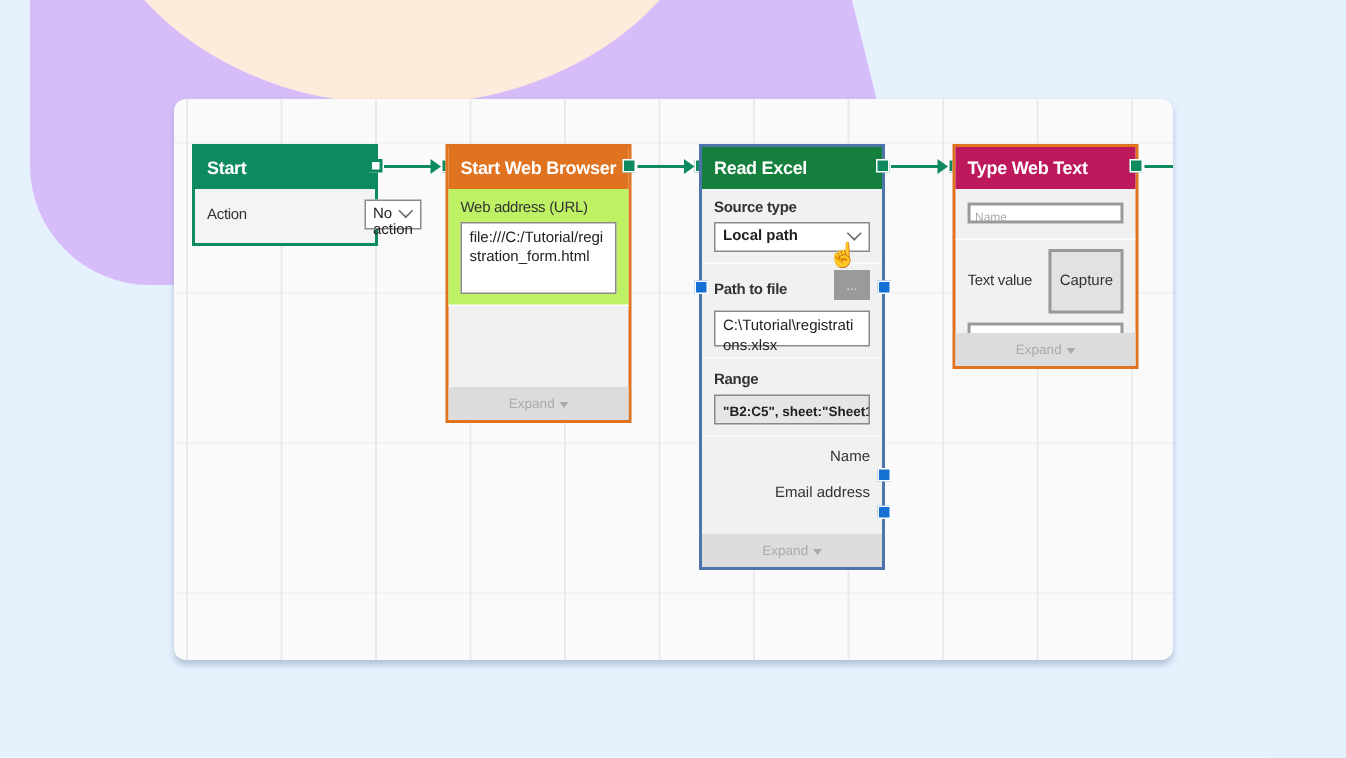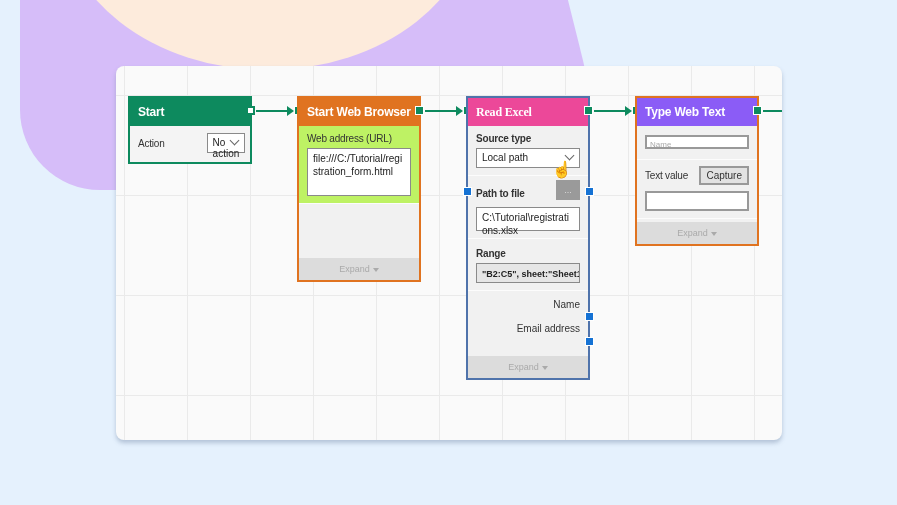--- a/index.html
+++ b/index.html
@@ -151,21 +151,21 @@
 <div class="blob-peach"></div>
 
 <div class="canvas">
 
   <div class="node" style="left:12px; top:30px; width:124px; height:68px; border-color:#0d8a5e; background:#f4f4f4;">
     <div class="node-header" style="background:#0d8a5e;">
       <span>Start</span>
     </div>
     <div style="display:flex; align-items:center; padding:7px 8px;gap:37px;">
       <span class="label" style="margin:0 5px 0 0;">Action</span>
-      <div class="select" style="width:52px;">
+      <div class="select" style="width:52px;margin-left:36px;">
         <span>No action</span>
         <span class="chev"></span>
       </div>
     </div>
   </div>
   <div class="port" style="left:130px; top:40px; background:#fff; border:2px solid #0d8a5e;"></div>
   <div class="conn" style="left:140px; top:44px; width:36px;">
       <span class="arrow"></span>
     </div>
 
@@ -184,26 +184,26 @@
       <span>Expand</span><span class="tri"></span>
     </div>
   </div>
   <div class="port" style="left:299px; top:40px;"></div>
   <div class="conn" style="left:309px; top:44px; width:36px;">
       <span class="arrow"></span>
     </div>
 
   <div class="port" style="left:347px; top:40px;"></div>
   <div class="node" style="left:350px; top:30px; width:124px; height:284px; border-color:#4f73ab;">
-    <div class="node-header" style="background:#ec4899;font-family:Liberation Serif, serif;">
+    <div class="node-header" style="background:#15803d;">
       <span>Read Excel</span>
     </div>
     <div class="section">
       <div class="label bold">Source type</div>
-      <div class="select" style="font-weight:normal;">
+      <div class="select" style="font-weight:bold;">
         <span>Local path</span>
         <span class="chev"></span>
       </div>
     </div>
     <div class="section" style="position:relative;">
       <div class="label bold" style="margin-top:5px; margin-bottom:8px;">Path to file</div>
       <div style="position:absolute; right:8px; top:4px; width:24px; height:20px; background:#9a9a9a; color:#ddd; font-size:9px; text-align:center; padding-top:5px;">
         <span>...</span>
       </div>
       <div class="textbox" style="height:24px; word-break:break-all;">
@@ -230,32 +230,32 @@
   <div class="port blue" style="left:469px; top:271px;"></div>
   <span class="cursor" style="left:436px; top:94px;">☝</span>
 
   <div class="port" style="left:468px; top:40px;"></div>
   <div class="conn" style="left:478px; top:44px; width:36px;">
       <span class="arrow"></span>
     </div>
 
   <div class="port" style="left:516px; top:40px;"></div>
   <div class="node" style="left:519px; top:30px; width:124px; height:150px; border-color:#e07320;">
-    <div class="node-header" style="background:#8b5cf6;">
+    <div class="node-header" style="background:#be185d;">
       <span>Type Web Text</span>
     </div>
     <div class="section" style="padding-top:9px; padding-bottom:10px;">
       <div class="textbox" style="height:14px; padding:1px 3px; font-size:8px; color:#aaa; border:2px solid #999;">
         <span>Name</span>
       </div>
     </div>
     <div class="section" style="padding-top:6px;">
       <div style="display:flex; justify-content:space-between; align-items:center; margin-bottom:6px;">
         <span class="label" style="margin:0;">Text value</span>
-        <div style="border:2px solid #999; background:#e2e2e2; font-size:10px; color:#333; padding:2px 5px;">
+        <div style="border:2px solid #999; background:#e2e2e2; font-size:10px; color:#333; padding:14px 5px;">
           <span>Capture</span>
         </div>
       </div>
       <div class="textbox" style="height:20px; border:2px solid #999;">
         <span></span>
       </div>
     </div>
     <div class="expand" style="position:absolute; bottom:0; left:0; right:0;">
       <span>Expand</span><span class="tri"></span>
     </div>

